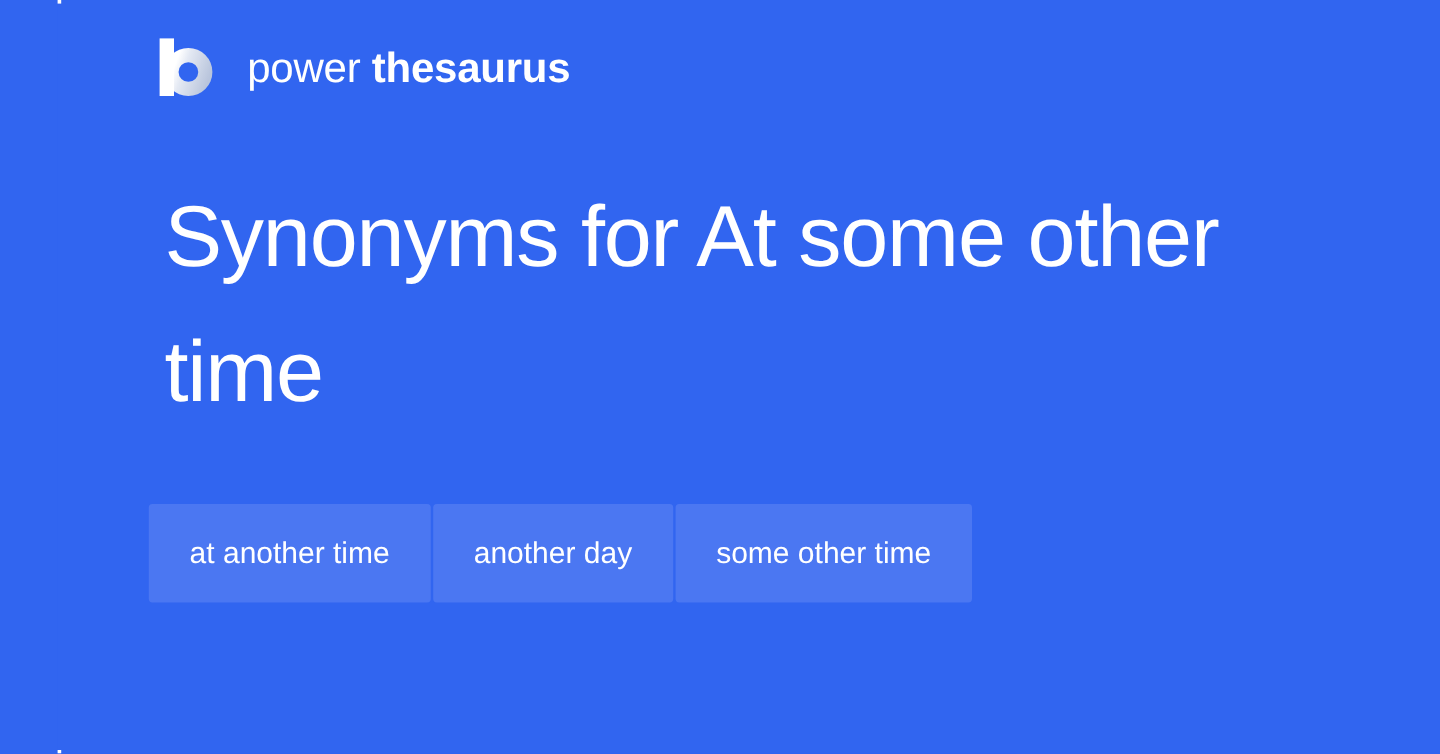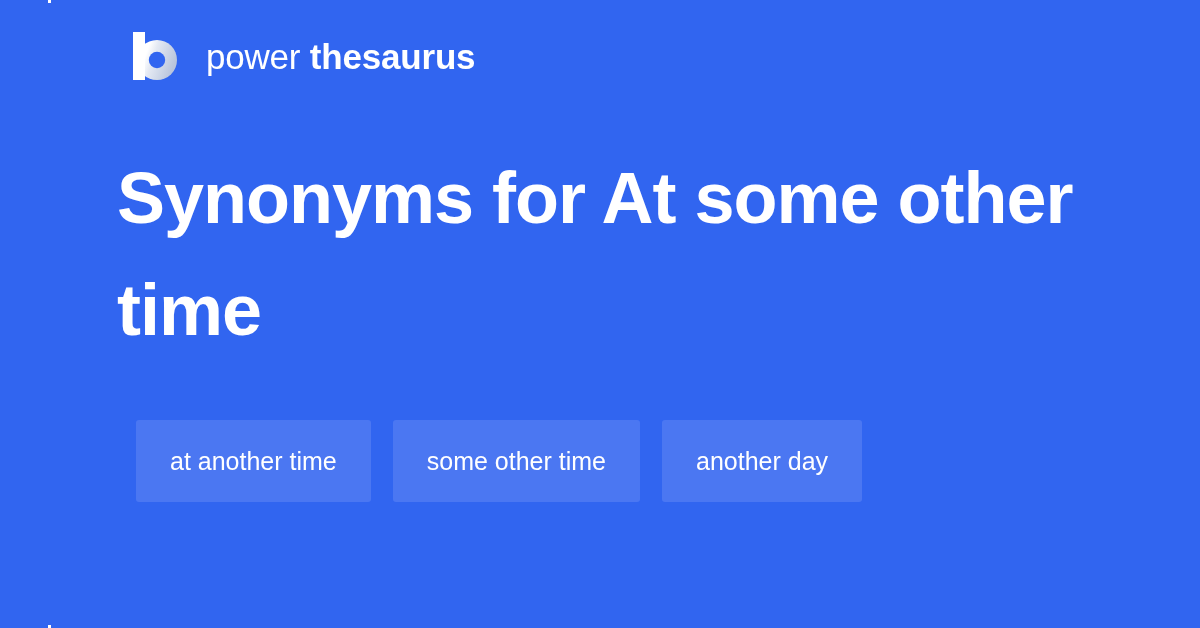--- a/index.html
+++ b/index.html
@@ -58,40 +58,40 @@
     letter-spacing: -0.2px;
     white-space: nowrap;
     font-weight: 400;
   }
   #brand-name .word-1 { font-weight: 400; }
   #brand-name .word-2 { font-weight: 700; }
 
   
   #headline {
     position: absolute;
-    left: 69px;
+    left: 89px;
     top: 142px;
     width: 960px;
     color: #ffffff;
     font-size: 72px;
-    font-weight: 700;
+    font-weight: 400;
     line-height: 112px;
     letter-spacing: -1px;
     margin: 0;
   }
 
   
   #chips {
     position: absolute;
-    left: 88px;
+    left: 76px;
     top: 420px;
     width: 1040px;
     display: flex;
     flex-wrap: wrap;
-    gap: 22px;
+    gap: 2px;
     align-content: flex-start;
   }
 
   .chip {
     background: #4b77f2;
     color: #ffffff;
     font-size: 25px;
     line-height: 1;
     border-radius: 3px;
     padding: 0 34px;
@@ -141,17 +141,17 @@
       <rect x="0" y="0" width="52" height="52" fill="#ffffff" mask="url(#stemMask)"></rect>
     </svg>
 
     <div id="brand-name"><span class="word-1">power</span><span>&nbsp;</span><span class="word-2">thesaurus</span></div>
   </div>
 
   <h1 id="headline">Synonyms for At some other time</h1>
 
   <div id="chips">
     <span class="chip">at another time</span>
+    <span class="chip">another day</span>
     <span class="chip">some other time</span>
-    <span class="chip">another day</span>
   </div>
 
 </div>
 
 </body></html>

